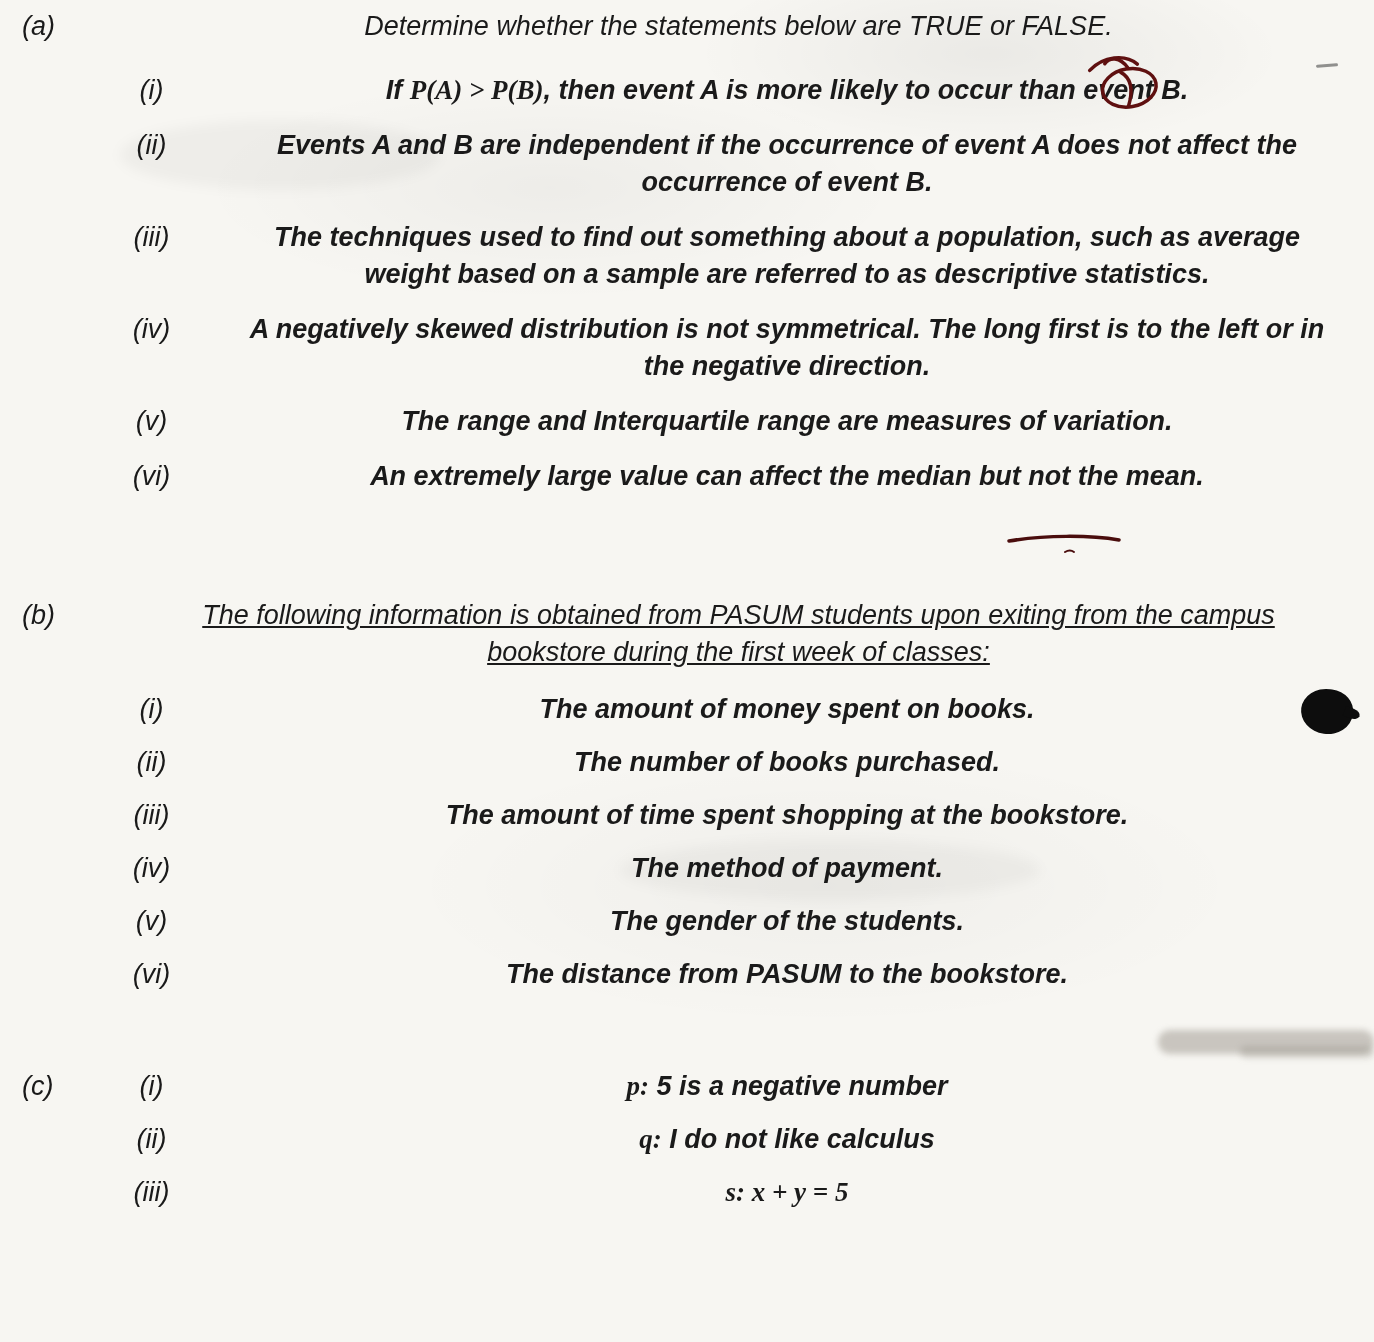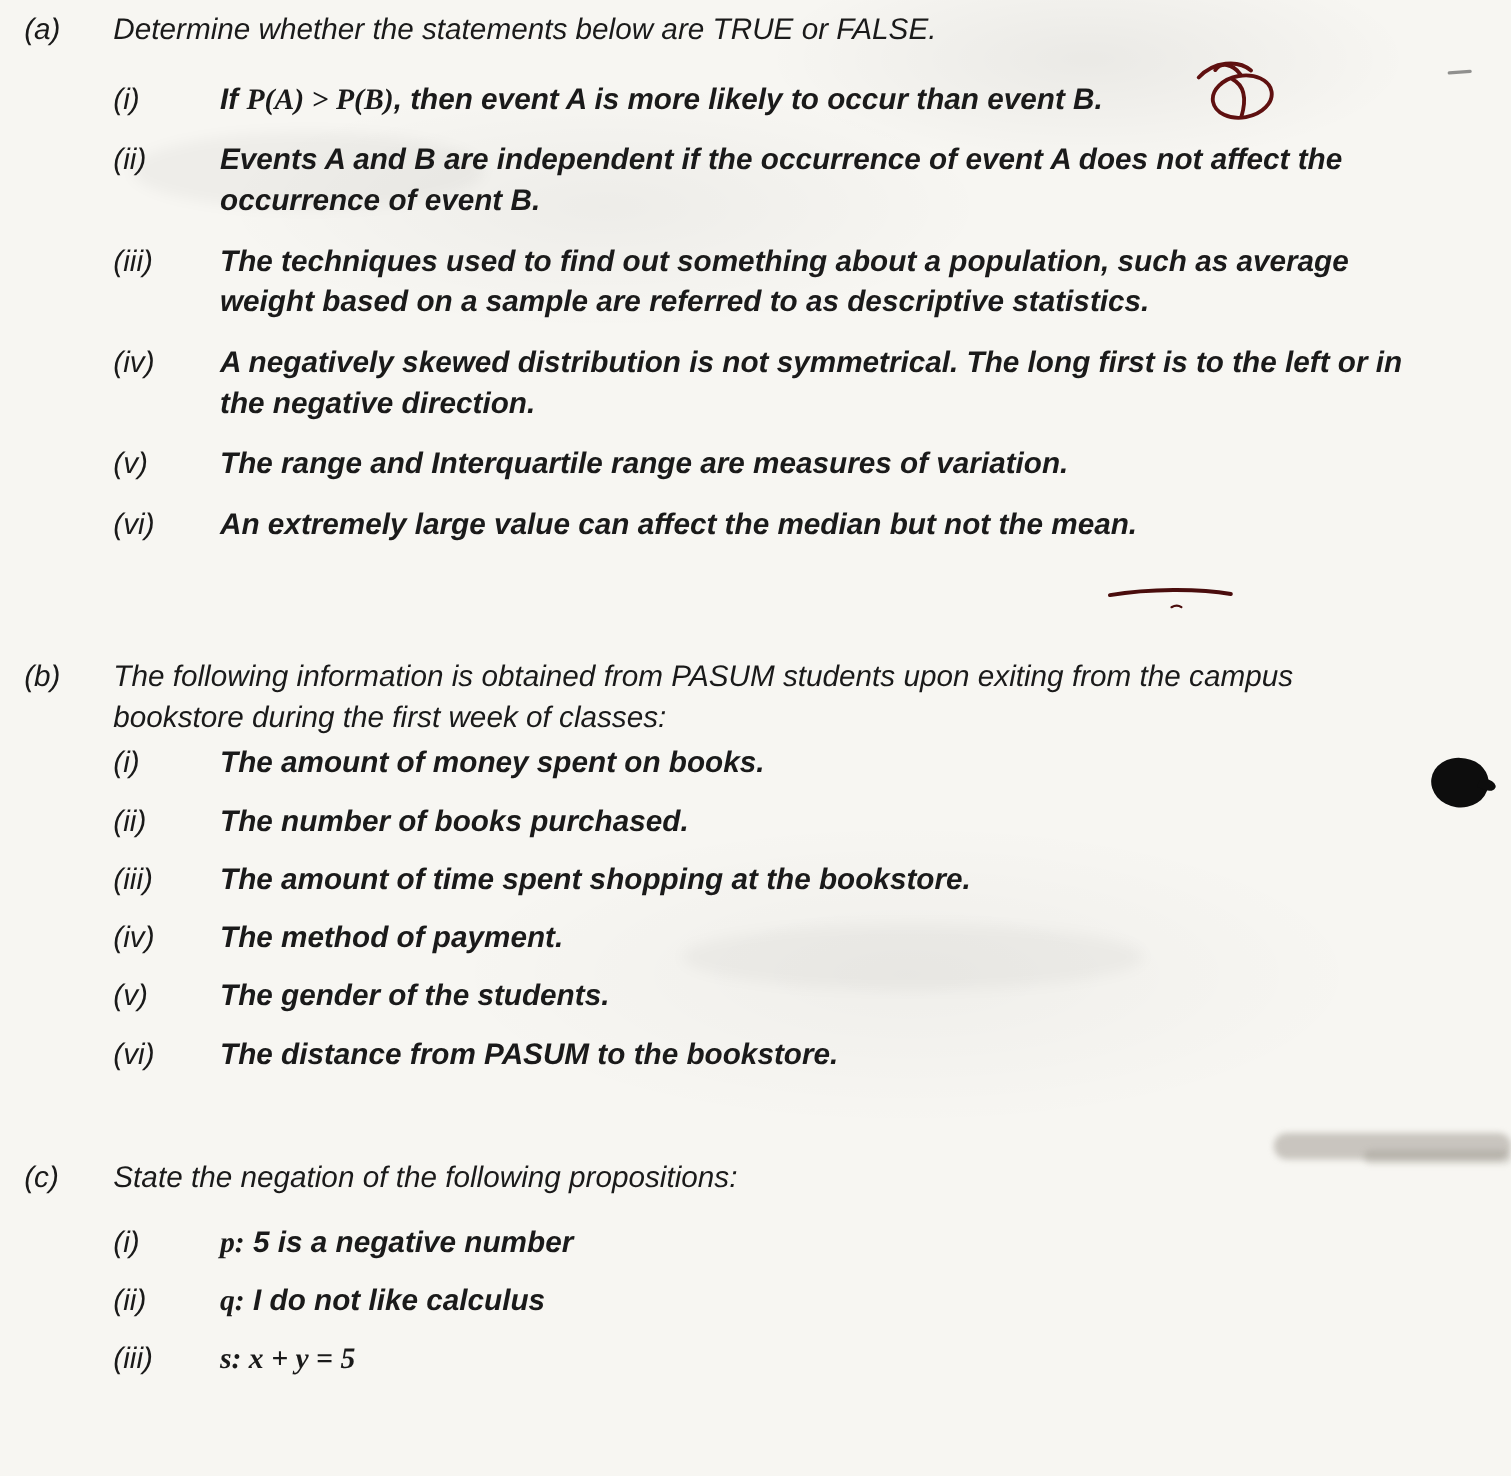--- a/index.html
+++ b/index.html
@@ -19,33 +19,33 @@
       #f7f6f2;
     color:var(--text,#1a1a1a);
     font-style:italic;
     font-size:27px;
     line-height:37px;
     box-sizing:border-box;
     padding:8px 0 0 22px;
   }
   .sec{display:flex;}
   .sec-label{width:81px;flex-shrink:0;}
-  .sec-body{flex:1;min-width:0;}
+  .sec-body{flex:1;min-width:0;text-align:center;}
   .intro{white-space:pre-line;}
   .item{display:flex;}
   .inum{width:97px;flex-shrink:0;}
   .itext{flex:1;white-space:pre-line;font-weight:bold;}
   .math{font-family:"Liberation Serif", serif;}
   .bold{font-weight:bold;}
   
   .sa{margin-bottom:84px;}
   .sa .intro{margin-bottom:27px;}
   .sa .item{margin-bottom:18px;}
   .sb{margin-bottom:56px;}
-  .sb .intro{margin-bottom:4px;}
+  .sb .intro{margin-bottom:20px;text-decoration:underline;}
   .sb .item{margin-bottom:16px;}
   .classify{margin-top:19px;line-height:38px;}
   .sc .intro{margin-bottom:22px;}
   .sc .item{margin-bottom:16px;}
   
   .abs{position:absolute;}
   .ink-doodle{left:1085px;top:48px;width:86px;height:66px;}
   .pencil-dash{left:1316px;top:64px;width:22px;height:3px;background:rgba(60,60,60,0.55);border-radius:2px;transform:rotate(-4deg);}
   .ink-line{left:1005px;top:531px;width:120px;height:26px;}
   .ink-blot{left:1301px;top:689px;width:52px;height:45px;background:var(--ink-black,#0d0d0d);border-radius:50% 46% 50% 50%;transform:rotate(8deg);}
@@ -138,21 +138,20 @@
       </div>
 
       <div class="classify">
       </div>
     </div>
   </div>
 
   <div class="sec sc">
     <div class="sec-label">(c)</div>
     <div class="sec-body">
-      <div class="intro">State the negation of the following propositions:</div>
 
       <div class="item">
         <div class="inum">(i)</div>
         <div class="itext"><span class="math">p:</span><span> 5 is a negative number</span></div>
       </div>
 
       <div class="item">
         <div class="inum">(ii)</div>
         <div class="itext"><span class="math">q:</span><span> I do not like calculus</span></div>
       </div>

